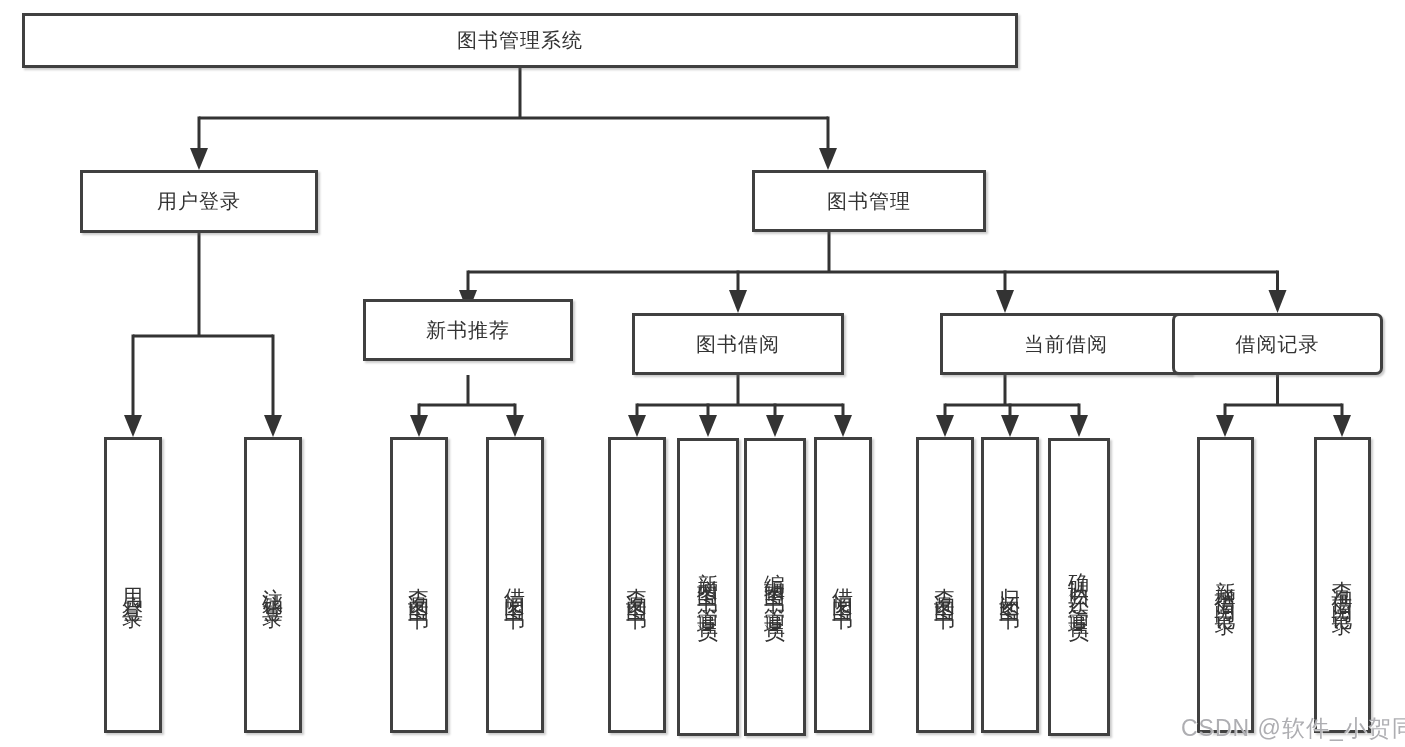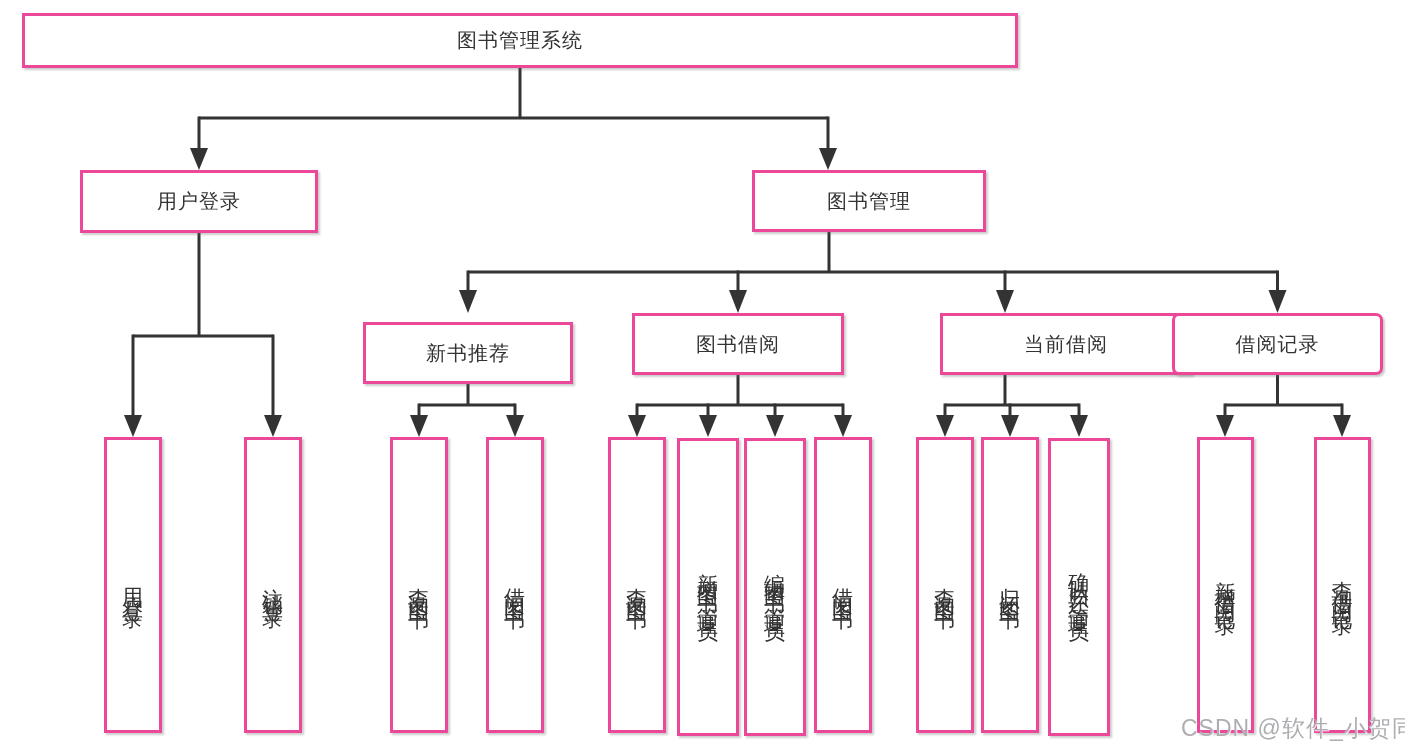--- a/index.html
+++ b/index.html
@@ -22,21 +22,21 @@
     stroke: #333333;
     stroke-width: 3;
   }
   #connectors polygon {
     fill: #333333;
   }
   .node {
     position: absolute;
     box-sizing: border-box;
     background: #ffffff;
-    border: 3px solid #ec4899;
+    border: 3px solid #404040;
     box-shadow: 2px 2px 2px rgba(110,110,110,0.35);
     display: flex;
     align-items: center;
     justify-content: center;
   }
   .node .hlabel {
     font-size: 20px;
     letter-spacing: 1px;
     white-space: nowrap;
   }
@@ -144,21 +144,21 @@
     <span class="hlabel">图书管理系统</span>
   </div>
 
   <div class="node" style="left:80px; top:170px; width:238px; height:63px;">
     <span class="hlabel">用户登录</span>
   </div>
   <div class="node" style="left:752px; top:170px; width:234px; height:62px;">
     <span class="hlabel">图书管理</span>
   </div>
 
-  <div class="node" style="left:363px; top:322px; width:210px; height:62px;">
+  <div class="node" style="left:363px; top:299px; width:210px; height:62px;">
     <span class="hlabel">新书推荐</span>
   </div>
   <div class="node" style="left:632px; top:313px; width:212px; height:62px;justify-content:center;">
     <span class="hlabel">图书借阅</span>
   </div>
   <div class="node" style="left:940px; top:313px; width:252px; height:62px;">
     <span class="hlabel">当前借阅</span>
   </div>
   <div class="node" style="left:1172px; top:313px; width:211px; height:62px;border-radius:7px;">
     <span class="hlabel">借阅记录</span>

